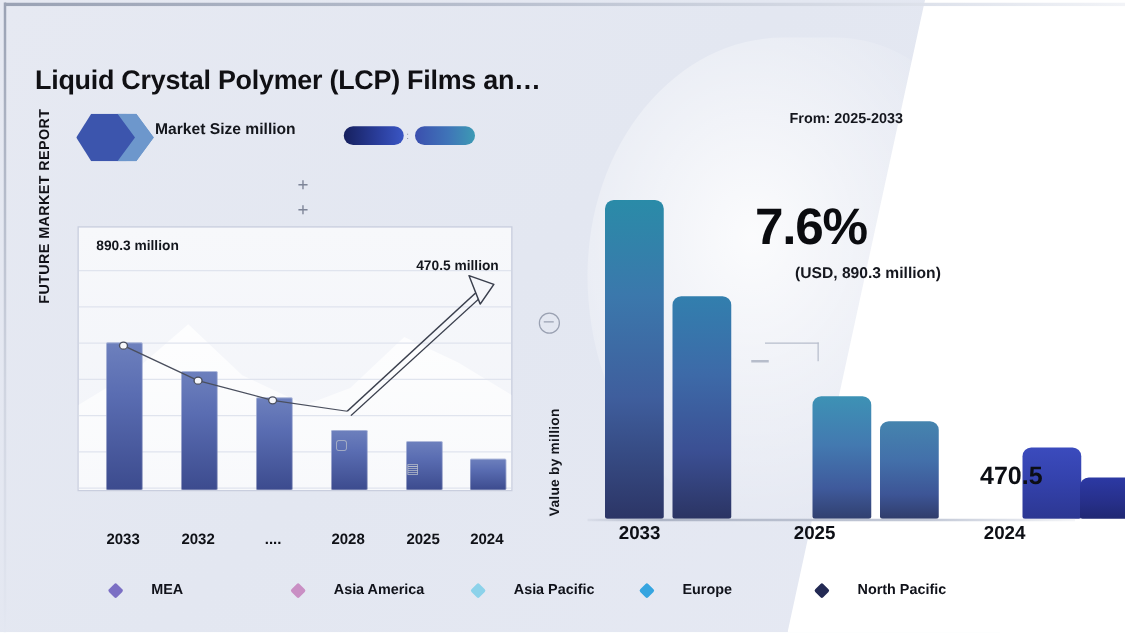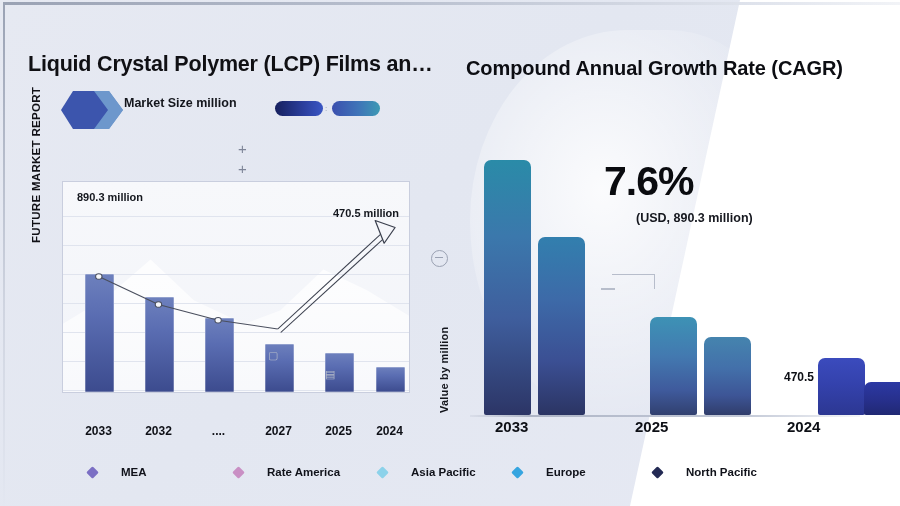--- a/index.html
+++ b/index.html
@@ -117,21 +117,21 @@
     position:absolute;left:636px;top:211px;
     font-size:12.5px;font-weight:bold;color:#15171e;
   }
   .rbar{position:absolute;bottom:0;border-radius:7px 7px 2px 2px;}
   .rchart{position:absolute;left:470px;top:160px;width:400px;height:255px;}
   .rbaseline{
     position:absolute;left:470px;top:415px;width:390px;height:2px;
     background:linear-gradient(90deg,rgba(160,168,186,.15) 0%,#aeb5c6 15%,#c3c9d7 70%,rgba(200,206,220,.2) 100%);
   }
   .rxtick{position:absolute;top:418px;font-size:15px;font-weight:bold;color:#0d0f15;}
-  .rvaltag{position:absolute;left:784px;top:370px;font-size:12px;font-weight:bold;color:#0c0e14;}
+  .rvaltag{position:absolute;left:784px;top:370px;font-size:20px;font-weight:bold;color:#0c0e14;}
   .bracket{position:absolute;left:612px;top:274px;width:42px;height:14px;
            border-left:0;border-top:1.5px solid #b7bdcb;border-right:1.5px solid #b7bdcb;}
   .bracket2{position:absolute;left:601px;top:288px;width:14px;height:1.5px;background:#b7bdcb;}
 
   
   .footer-legend{position:absolute;left:88px;top:466px;width:720px;height:18px;}
   .fl-item{position:absolute;top:0;display:flex;align-items:center;gap:24px;}
   .dia{width:9px;height:9px;transform:rotate(45deg);border-radius:1.5px;}
   .fl-txt{font-size:11.5px;font-weight:bold;color:#10121a;white-space:nowrap;}
 </style>
@@ -202,26 +202,26 @@
   </div>
 
   <div class="axis-left">FUTURE MARKET REPORT</div>
   <div class="minus-circle"></div>
   <div class="axis-right">Value by million</div>
 
   <div class="xticks">
     <div class="xtick" style="left:9px;width:55px;">2033</div>
     <div class="xtick" style="left:69px;width:55px;">2032</div>
     <div class="xtick" style="left:129px;width:55px;">....</div>
-    <div class="xtick" style="left:189px;width:55px;">2027</div>
+    <div class="xtick" style="left:189px;width:55px;">2028</div>
     <div class="xtick" style="left:249px;width:55px;">2025</div>
     <div class="xtick" style="left:300px;width:55px;">2024</div>
   </div>
 
-  <div class="right-title">Compound Annual Growth Rate (CAGR)</div>
+  <div class="right-sub">From: 2025-2033</div>
   <div class="cagr-val">7.6%</div>
   <div class="cagr-note">(USD, 890.3 million)</div>
 
   <div class="bracket"></div>
   <div class="bracket2"></div>
 
   <div class="rchart">
     <div class="rbar" style="left:14px;width:47px;height:255px;background:linear-gradient(180deg,#2a8ba8 0%,#3b78ac 30%,#3f5e9d 62%,#2c3566 100%);"></div>
     <div class="rbar" style="left:68px;width:47px;height:178px;background:linear-gradient(180deg,#327fae 0%,#3d6aa8 35%,#3b4f93 70%,#2b3463 100%);"></div>
 
@@ -240,21 +240,21 @@
 
   <div class="rvaltag">470.5</div>
 
   <div class="footer-legend">
     <div class="fl-item" style="left:0;">
       <span class="dia" style="background: rgb(123, 111, 196);"></span>
       <span class="fl-txt">MEA</span>
     </div>
     <div class="fl-item" style="left:146px;">
       <span class="dia" style="background: rgb(201, 143, 196);"></span>
-      <span class="fl-txt">Rate America</span>
+      <span class="fl-txt">Asia America</span>
     </div>
     <div class="fl-item" style="left:290px;">
       <span class="dia" style="background: rgb(140, 210, 234);"></span>
       <span class="fl-txt">Asia Pacific</span>
     </div>
     <div class="fl-item" style="left:425px;align-items:center;">
       <span class="dia" style="background: rgb(54, 165, 224);"></span>
       <span class="fl-txt">Europe</span>
     </div>
     <div class="fl-item" style="left:565px;">

